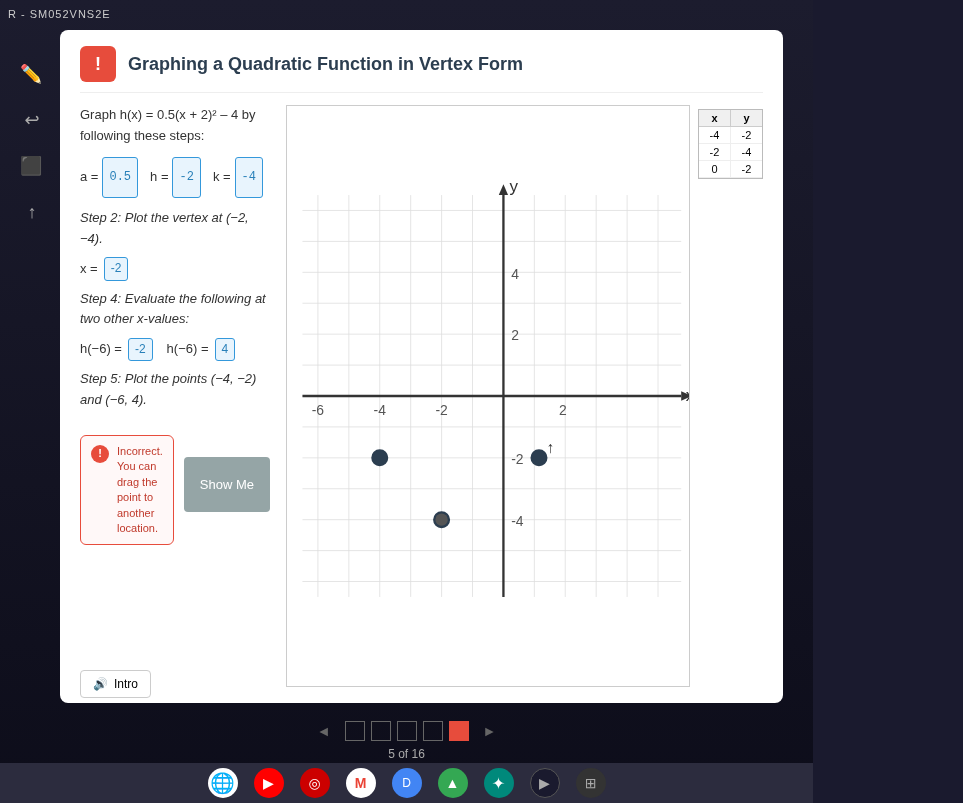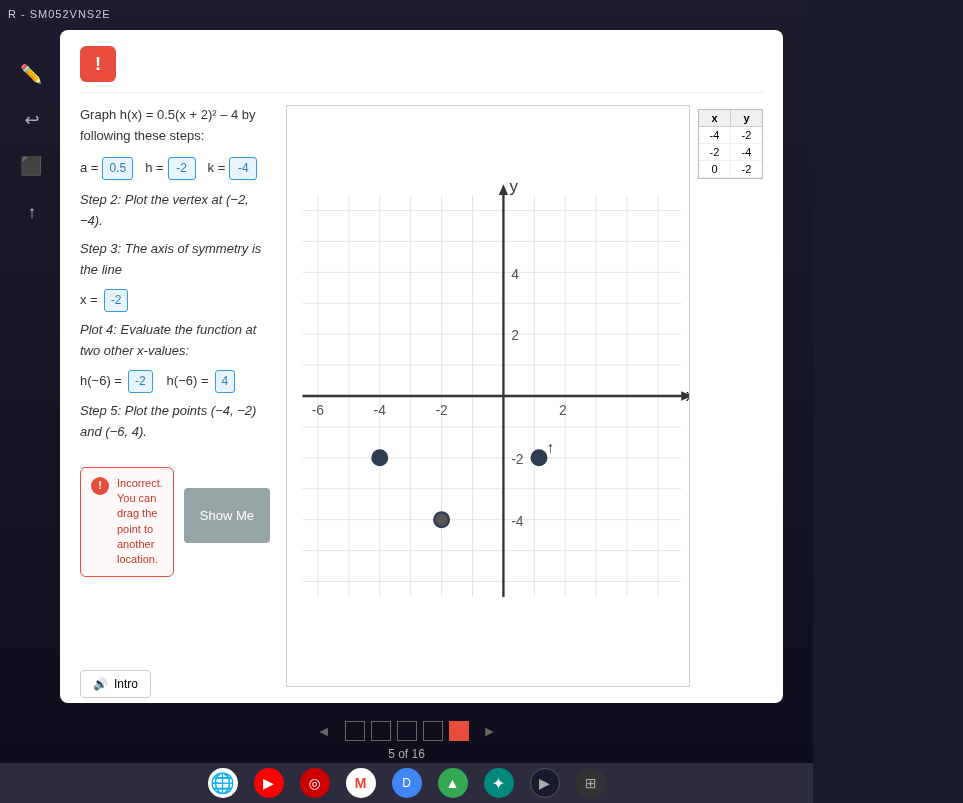--- a/index.html
+++ b/index.html
@@ -122,25 +122,26 @@
     }
     .value-item {
       display: flex;
       align-items: center;
       gap: 4px;
     }
     .value-box {
       background: #e8f4fd;
       border: 1px solid #3498db;
       border-radius: 3px;
-      padding: 1px 6px;
+      padding: 10px 6px;
       font-size: 12px;
       color: #2980b9;
       min-width: 28px;
       text-align: center;
+      font-family: Liberation Mono, monospace;
     }
 
     .step {
       margin-bottom: 8px;
       font-size: 13px;
       font-style: italic;
     }
 
     .axis-label {
       background: #e8f4fd;
@@ -341,20 +342,21 @@
     <div class="sidebar-icon">✏️</div>
     <div class="sidebar-icon">↩</div>
     <div class="sidebar-icon">⬛</div>
     <div class="sidebar-icon">↑</div>
   </div>
 
   <div class="main-card">
 
     <div class="card-header">
       <div class="header-icon">!</div>
+      <div class="header-title">Graphing a Quadratic Function in Vertex Form</div>
     </div>
 
     <div class="content-area">
 
       <div class="left-panel">
 
         <div class="problem-text">Graph h(x) = 0.5(x + 2)² – 4 by following these steps:</div>
 
         <div class="values-row">
           <div class="value-item">
@@ -368,30 +370,27 @@
           <div class="value-item">
             <span>k =</span>
             <span class="value-box">-4</span>
           </div>
         </div>
 
         <div class="step">
           <span>Step 2: Plot the vertex at (−2, −4).</span>
         </div>
 
-        <div class="step">
-          <span>Step 3: The axis of symmetry is the line</span>
-        </div>
         <div class="equation-row">
           <span>x = </span>
           <span class="axis-label">-2</span>
         </div>
 
         <div class="step">
-          <span>Plot 4: Evaluate the function at two other x-values:</span>
+          <span>Step 4: Evaluate the following at two other x-values:</span>
         </div>
         <div class="equation-row">
           <span>h(−6) = </span>
           <span class="axis-label">-2</span>
           <span style="margin-left:8px;">h(−6) = </span>
           <span class="axis-label">4</span>
         </div>
 
         <div class="step">
           <span>Step 5: Plot the points (−4, −2) and (−6, 4).</span>

